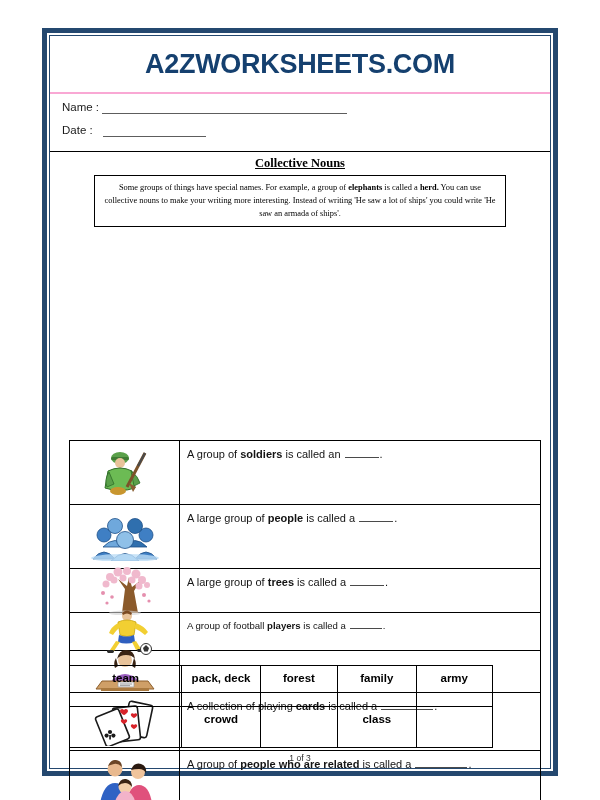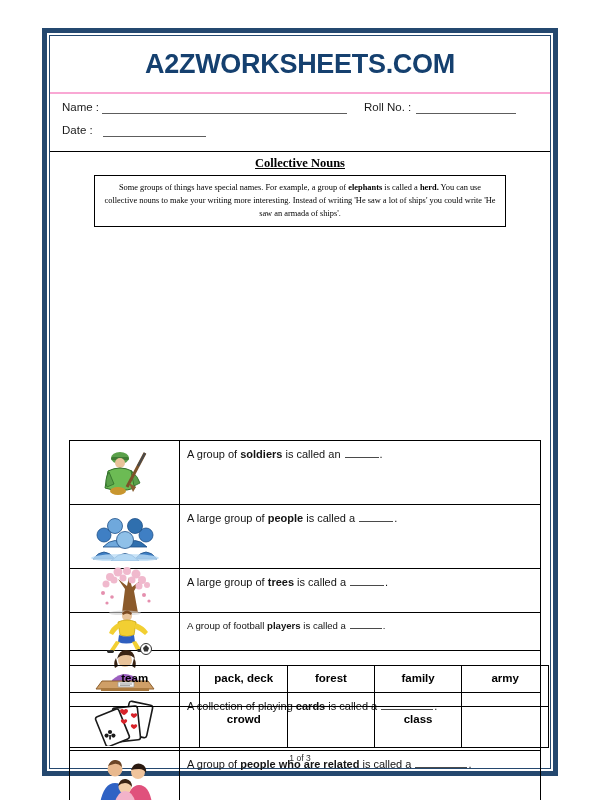--- a/index.html
+++ b/index.html
@@ -159,21 +159,21 @@
     height: 9px;
     vertical-align: baseline;
     margin: 0 1px;
   }
 
   
   .bank-table {
     position: absolute;
     left: 19px;
     top: 438px;
-    width: 480px;
+    width: 424px;
     border-collapse: collapse;
     padding-left: 36px;
   }
   .bank-table td {
     border: 1px solid #000000;
     height: 33px;
     text-align: center;
     vertical-align: top;
     padding-top: 6px;
     font-size: 11.5px;
@@ -210,24 +210,20 @@
 
     <div class="title-band">
       <div class="site-title">A2ZWORKSHEETS.COM</div>
     </div>
 
     <div class="fields-band">
       <div class="field-row">
         <div class="field field-left">
           <span class="field-label">Name :</span>
           <span class="field-rule rule-name"></span>
-        </div>
-        <div class="field">
-          <span class="field-label">Roll No. :</span>
-          <span class="field-rule rule-roll"></span>
         </div>
       </div>
       <div class="field-row">
         <div class="field">
           <span class="field-label">Date :</span>
           <span class="field-rule rule-date"></span>
         </div>
       </div>
     </div>
 

